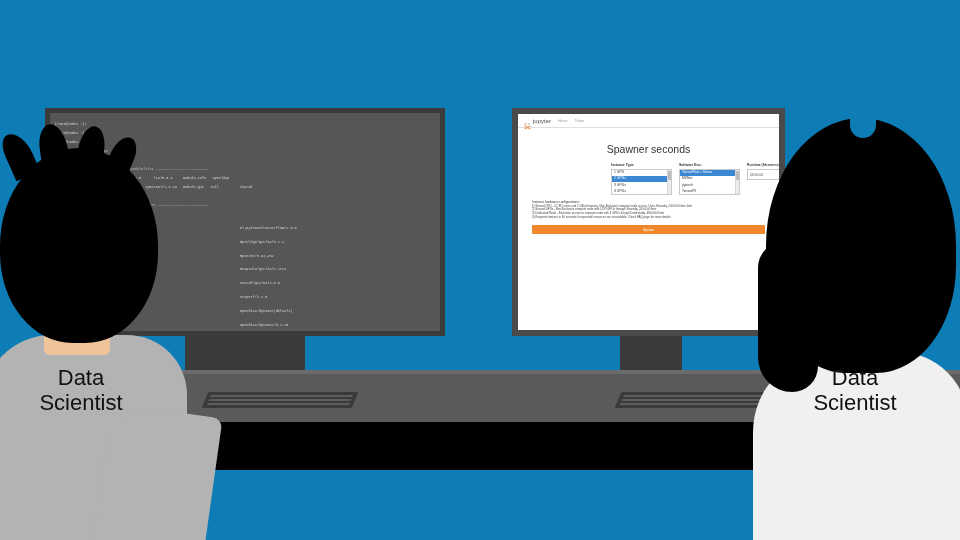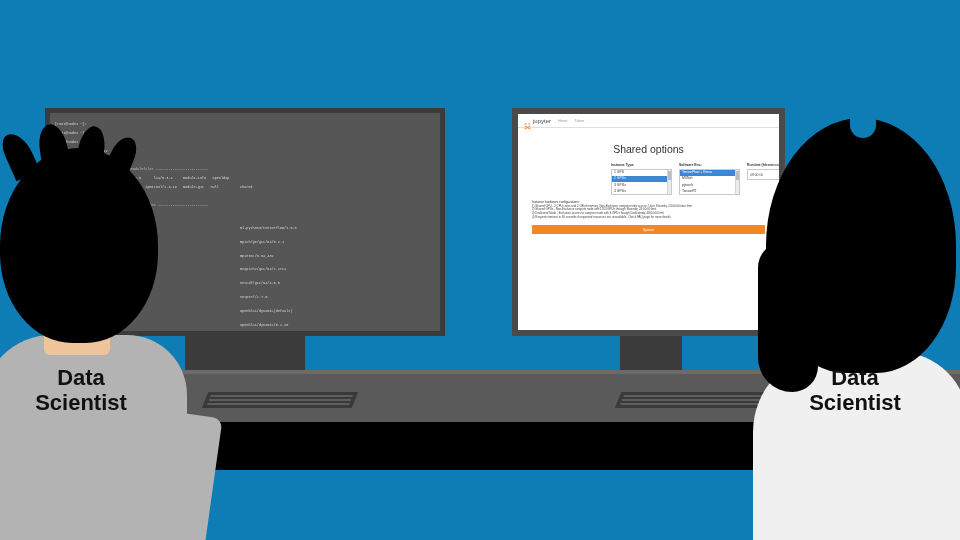--- a/index.html
+++ b/index.html
@@ -103,21 +103,21 @@
   .pr-body{position:absolute;right:0;top:240px;width:215px;height:300px;background:#f0f0f0;
            border-radius:80px 70px 0 0;}
   .pr-neck{position:absolute;right:76px;top:215px;width:62px;height:45px;background:#f0c49a;border-radius:6px;}
   .pr-hair{position:absolute;right:12px;top:6px;width:190px;height:255px;background:#000;
            border-radius:50% 50% 42% 42%;}
   .pr-hair-l{position:absolute;right:150px;top:130px;width:60px;height:150px;background:#000;
              border-radius:30px 10px 30px 40px;}
   .pr-hair-part{position:absolute;right:92px;top:0px;width:26px;height:26px;background:#0E7CB5;
                 border-radius:0 0 50% 50%;}
 
-  .ds-label{position:absolute;font-size:22px;font-weight:bold;color:#111;line-height:25px;
+  .ds-label{position:absolute;font-size:22px;font-weight:normal;color:#111;line-height:25px;
             text-align:center;font-family:"Liberation Sans",sans-serif;}
   .ds-left{left:6px;top:365px;width:150px;}
   .ds-right{right:30px;top:365px;width:150px;}
 </style>
 </head>
 <body>
 
 <div class="stage">
 
 
@@ -196,21 +196,21 @@
               <path d="M1 12 q6 -5 12 0" stroke="#f37726" stroke-width="1.8" fill="none"></path>
             </svg>
           </span>
           <span class="jp-logo-txt">jupyter</span>
         </div>
         <span class="jp-nav-link">Home</span>
         <span class="jp-nav-link">Token</span>
       </div>
 
       <div class="jp-body">
-        <div class="jp-h1">Shared options</div>
+        <div class="jp-h1">Spawner seconds</div>
 
         <div class="jp-form">
 
           <div class="jp-field">
             <span class="jp-label">Instance Type:</span>
             <div class="jp-select">
               <div class="jp-opt">1 GPU</div>
               <div class="jp-opt sel">2 GPUs</div>
               <div class="jp-opt">3 GPUs</div>
               <div class="jp-opt">4 GPUs</div>

